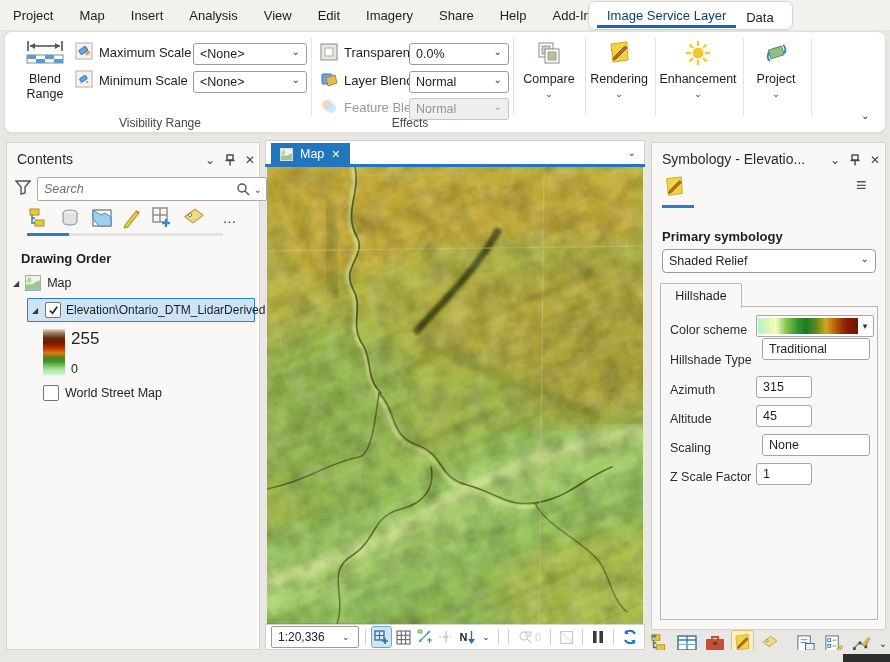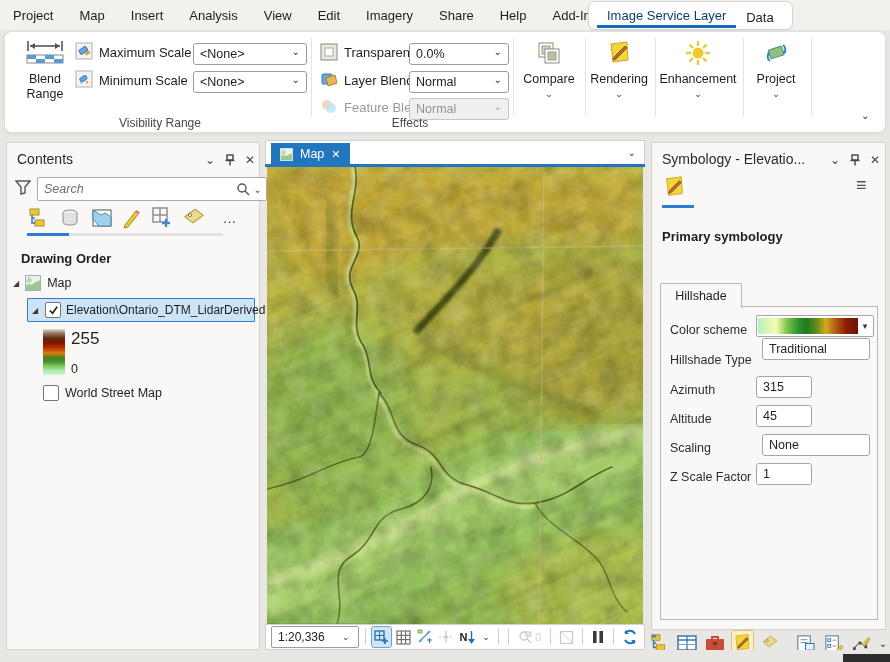--- a/index.html
+++ b/index.html
@@ -519,20 +519,23 @@
     <div class="abs" style="left:10px;top:32px">
       <svg width="24" height="24" viewBox="0 0 26 26">
           <path d="M5 4l16-2 1 18-15 2z" fill="#f2d53c" stroke="#c9a82a"></path>
           <path d="M8 17L19 6l2 2L10 19l-3 1z" fill="#b56a2e" stroke="#8a4a1c" stroke-width=".8"></path>
         </svg>
       <div style="width:32px;height:3px;background:#2b7cd3;margin-top:3px"></div>
     </div>
     <span class="abs" style="left:204px;top:32px;font-size:18px;color:#555;font-weight:bold">≡</span>
 
     <div class="abs" style="left:10px;top:86px;font-weight:bold;font-size:13px">Primary symbology</div>
+    <div class="combo" style="left:10px;top:106px;width:200px;height:22px;border-radius:4px">
+        <span>Shaded Relief</span>
+      </div>
 
     <div class="hill-tab">
         <span>Hillshade</span>
       </div>
     <div class="hill-body"></div>
 
     <span class="sym-field-label" style="left:18px;top:180px;z-index:3">Color scheme</span>
     <div class="swatch" style="z-index:3">
       <span class="grad"></span>
       <span class="sarr">▾</span>

